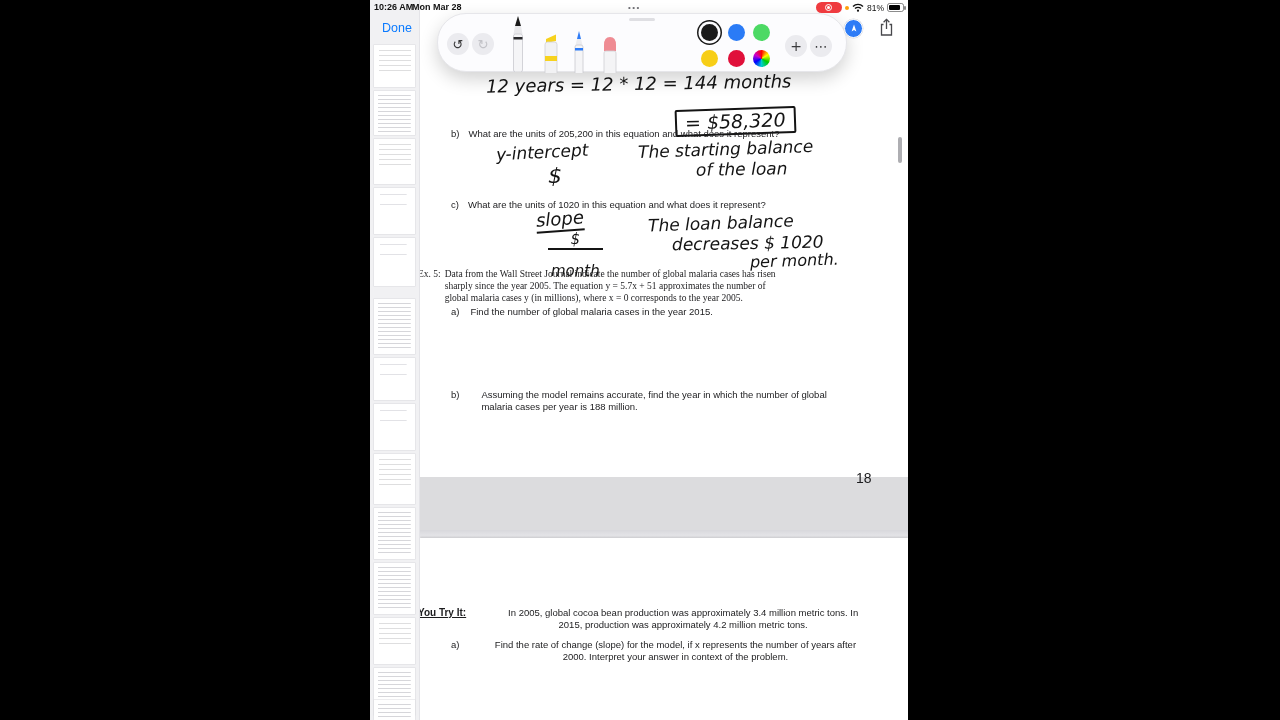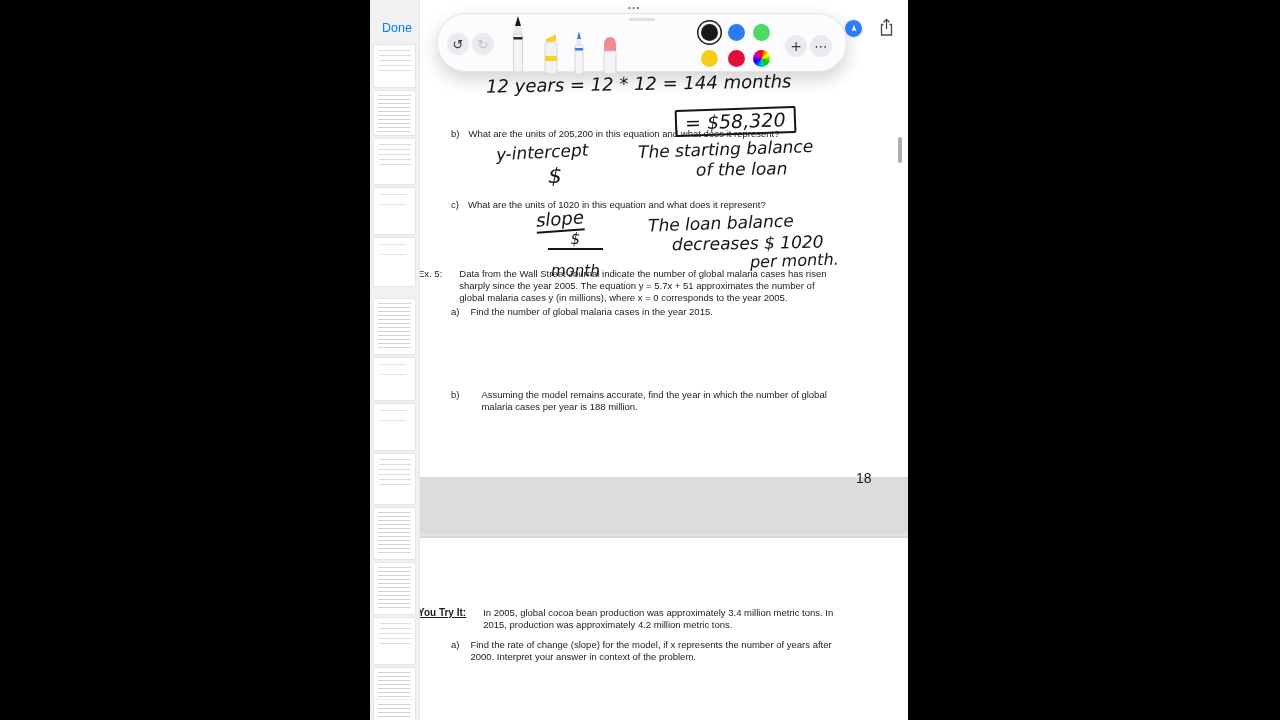--- a/index.html
+++ b/index.html
@@ -54,21 +54,21 @@
           background-size:80% 85%; background-position:50% 4px; }
   .th-c { background-image:repeating-linear-gradient(to bottom,#e2e2e6 0 1px,transparent 1px 10px);
           background-size:65% 30%; background-position:45% 6px; }
 
   
   .doc { position:absolute; left:50px; top:0; right:0; bottom:0; background:#dcdcde; overflow:hidden; }
   .page { position:absolute; left:0; right:0; background:#fff; }
   .page1 { top:0; height:477px; }
   .page-sep { position:absolute; top:530px; left:0; right:0; height:8px;
               background:linear-gradient(#d8d8dc,#e9e9ec); }
-  .page2 { top:538px; bottom:0; box-shadow:0 -1px 2px rgba(0,0,0,.15); }
+  .page2 { top:538px; bottom:0; box-shadow:0 -1px 2px rgba(0,0,0,.15);text-align:center; }
   .scrollbar { position:absolute; right:6px; top:137px; width:4px; height:26px;
                border-radius:2px; background:#aeaeb2; z-index:30; cursor:grab; }
 
   
   .qrow { position:absolute; display:flex; }
   .printed { font-size:9.5px; line-height:12px; color:#1c1c1e; white-space:pre-line; }
   .mk { flex:none; }
   .bold-u { font-weight:700; text-decoration:underline; font-size:10px; }
   .pagenum { position:absolute; font-size:14px; color:#1c1c1e; }
 
@@ -111,20 +111,42 @@
 </style>
 </head>
 <body>
 
 <div class="stage">
   <div class="letterbox left"></div>
   <div class="letterbox right"></div>
 
   <div class="app">
 
+    <div class="statusbar">
+      <span class="sb-time">10:26 AM</span>
+      <span class="sb-date">Mon Mar 28</span>
+      <div class="sb-right">
+        <span class="rec-pill">
+          <span class="rec-ring">
+              <span class="rec-dot"></span>
+            </span>
+        </span>
+        <span class="mic-dot"></span>
+        <svg width="12" height="9" viewBox="0 0 12 9">
+          <path d="M1 3.4 A7.2 7.2 0 0 1 11 3.4" stroke="#111" stroke-width="1.4" fill="none"></path>
+          <path d="M3 5.6 A4.4 4.4 0 0 1 9 5.6" stroke="#111" stroke-width="1.4" fill="none"></path>
+          <circle cx="6" cy="7.7" r="1.1" fill="#111"></circle>
+        </svg>
+        <span class="sb-batt-label">81%</span>
+        <span class="battery">
+          <span class="fill"></span>
+            <span class="nub"></span>
+        </span>
+      </div>
+    </div>
     <div class="multitask">•••</div>
 
     <button class="done-btn">Done</button>
     <div class="penmode-btn">
       <svg width="10" height="10" viewBox="0 0 10 10">
           <polygon points="5,0.6 7.4,7.4 5,6 2.6,7.4" fill="#fff"></polygon>
         </svg>
     </div>
     <button class="share-btn">
       <svg width="15" height="19" viewBox="0 0 15 19">
@@ -173,21 +195,21 @@
         </div>
         <span class="hw hw-underline" style="left:116px;top:208px;font-size:18px;transform:rotate(-4deg);">slope</span>
         <div class="frac" style="left:128px;top:230px;font-size:15px;">
           <div>$</div>
           <div class="den">month</div>
         </div>
         <span class="hw" style="left:228px;top:213px;font-size:17px;transform:rotate(-2deg);">The loan balance</span>
         <span class="hw" style="left:252px;top:233px;font-size:17px;transform:rotate(-1deg);">decreases  $ 1020</span>
         <span class="hw" style="left:330px;top:251px;font-size:16px;transform:rotate(-2deg);">per month.</span>
 
-        <div class="qrow" style="left:-2px;top:268px;gap:17px;">
+        <div class="qrow" style="left:-2px;top:268px;gap:4px;font-family:Liberation Serif, serif;">
           <span class="printed mk">Ex. 5:</span>
           <span class="printed" style="width:420px;">Data from the Wall Street Journal indicate the number of global malaria cases has risen
 sharply since the year 2005.  The equation y = 5.7x + 51  approximates the number of
 global malaria cases y (in millions), where x = 0 corresponds to the year 2005.</span>
         </div>
         <div class="qrow" style="left:31px;top:306px;gap:11px;">
           <span class="printed mk">a)</span>
           <span class="printed" style="width:400px;">Find the number of global malaria cases in the year 2015.</span>
         </div>
         <div class="qrow" style="left:31px;top:389px;gap:10px;">

